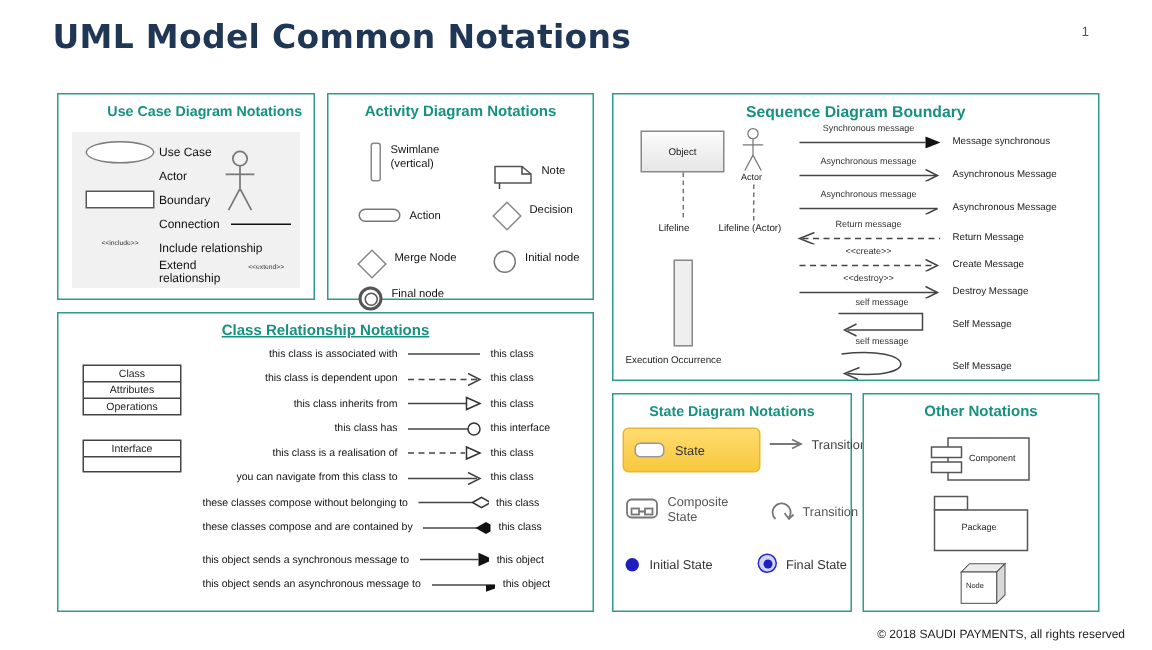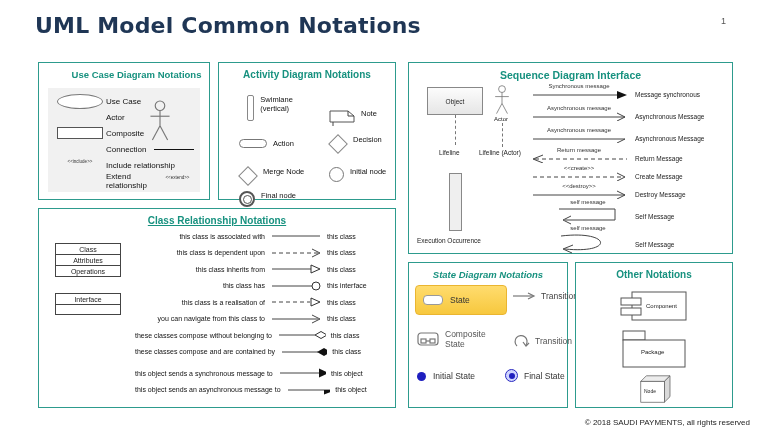--- a/index.html
+++ b/index.html
@@ -64,21 +64,21 @@
   .iface-box .comp { padding:1.5px 0; border-bottom:1px solid #444; }
   .iface-box .blank { height:9px; }
   .rel-rows { position:absolute; left:96px; right:10px; top:22px; display:flex; flex-direction:column; gap:6.5px; }
   .rel-row { display:flex; align-items:center; gap:5px; font-size:7px; color:#111; height:10px; }
   .rel-left { flex:1; text-align:right; white-space:nowrap; }
   .rel-right { width:58px; text-align:left; white-space:nowrap; }
   .rel-row.gap-before { margin-top:5px; }
 
   
   #state { left:408px; top:262px; width:160px; height:146px; }
-  #state .btitle { font-size:9.5px;font-style:italic; }
+  #state .btitle { font-size:9.5px; }
   .st-row1 { position:absolute; left:6px; top:22px; width:92px; height:30px;
              background:linear-gradient(180deg,#ffdc6e,#f7c83e); border:1px solid #eab530; border-radius:4px;
              display:flex; align-items:center; padding-left:7px; gap:7px; font-size:8.5px; color:#333; }
   .st-staterect { width:20px; height:10px; background:#fff; border:1px solid #999; border-radius:4px; }
   .st-trans1 { position:absolute; left:104px; top:28px; display:flex; align-items:center; gap:4px; font-size:8.5px; color:#444; }
   .st-row2 { position:absolute; left:8px; top:66px; display:flex; align-items:center; gap:6px; font-size:8.5px; color:#555; width:88px; }
   .st-trans2 { position:absolute; left:104px; top:70px; display:flex; align-items:center; gap:4px; font-size:8.5px; color:#555; }
   .st-row3 { position:absolute; left:8px; top:108px; display:flex; align-items:center; gap:7px; font-size:8.5px; color:#333; }
   .st-row3b { position:absolute; left:96px; top:106px; display:flex; align-items:center; gap:6px; font-size:8.5px; color:#333; }
   .dot-initial { width:9px; height:9px; border-radius:50%; background:#1f1fbf; }
@@ -117,21 +117,21 @@
       <span>Use Case</span>
     </div>
     <div class="uc-row">
       <span class="uc-shape-cell"></span>
       <span>Actor</span>
     </div>
     <div class="uc-row">
       <span class="uc-shape-cell">
           <span class="uc-rect"></span>
         </span>
-      <span>Composite</span>
+      <span>Boundary</span>
     </div>
     <div class="uc-row">
       <span class="uc-shape-cell"></span>
       <span>Connection</span>
       <span class="conn-line"></span>
     </div>
     <div class="uc-row">
       <span class="uc-shape-cell">
         <span class="stereo">
           <span class="st-label">&lt;&lt;include&gt;&gt;</span>
@@ -196,21 +196,21 @@
     <div class="act-item" style="left:8px; top:100px;">
       <span class="circle-final">
           <i></i>
         </span>
       <span>Final node</span>
     </div>
   </div>
 </div>
 
 <div class="nbox" id="sequence">
-  <div class="btitle">Sequence Diagram Interface</div>
+  <div class="btitle">Sequence Diagram Boundary</div>
 
   <div class="seq-objbox seq-abs" style="left:18px; top:24px;">
     <span>Object</span>
   </div>
   <span class="vdash" style="left:46px; top:52px; height:30px;"></span>
   <div class="seq-abs" style="left:30px; top:86px;">Lifeline</div>
 
   <span class="seq-abs" style="left:84px; top:22px;">
     <svg width="18" height="30" viewBox="0 0 24 44">
       <circle cx="12" cy="6" r="5" class="lngray"></circle>

